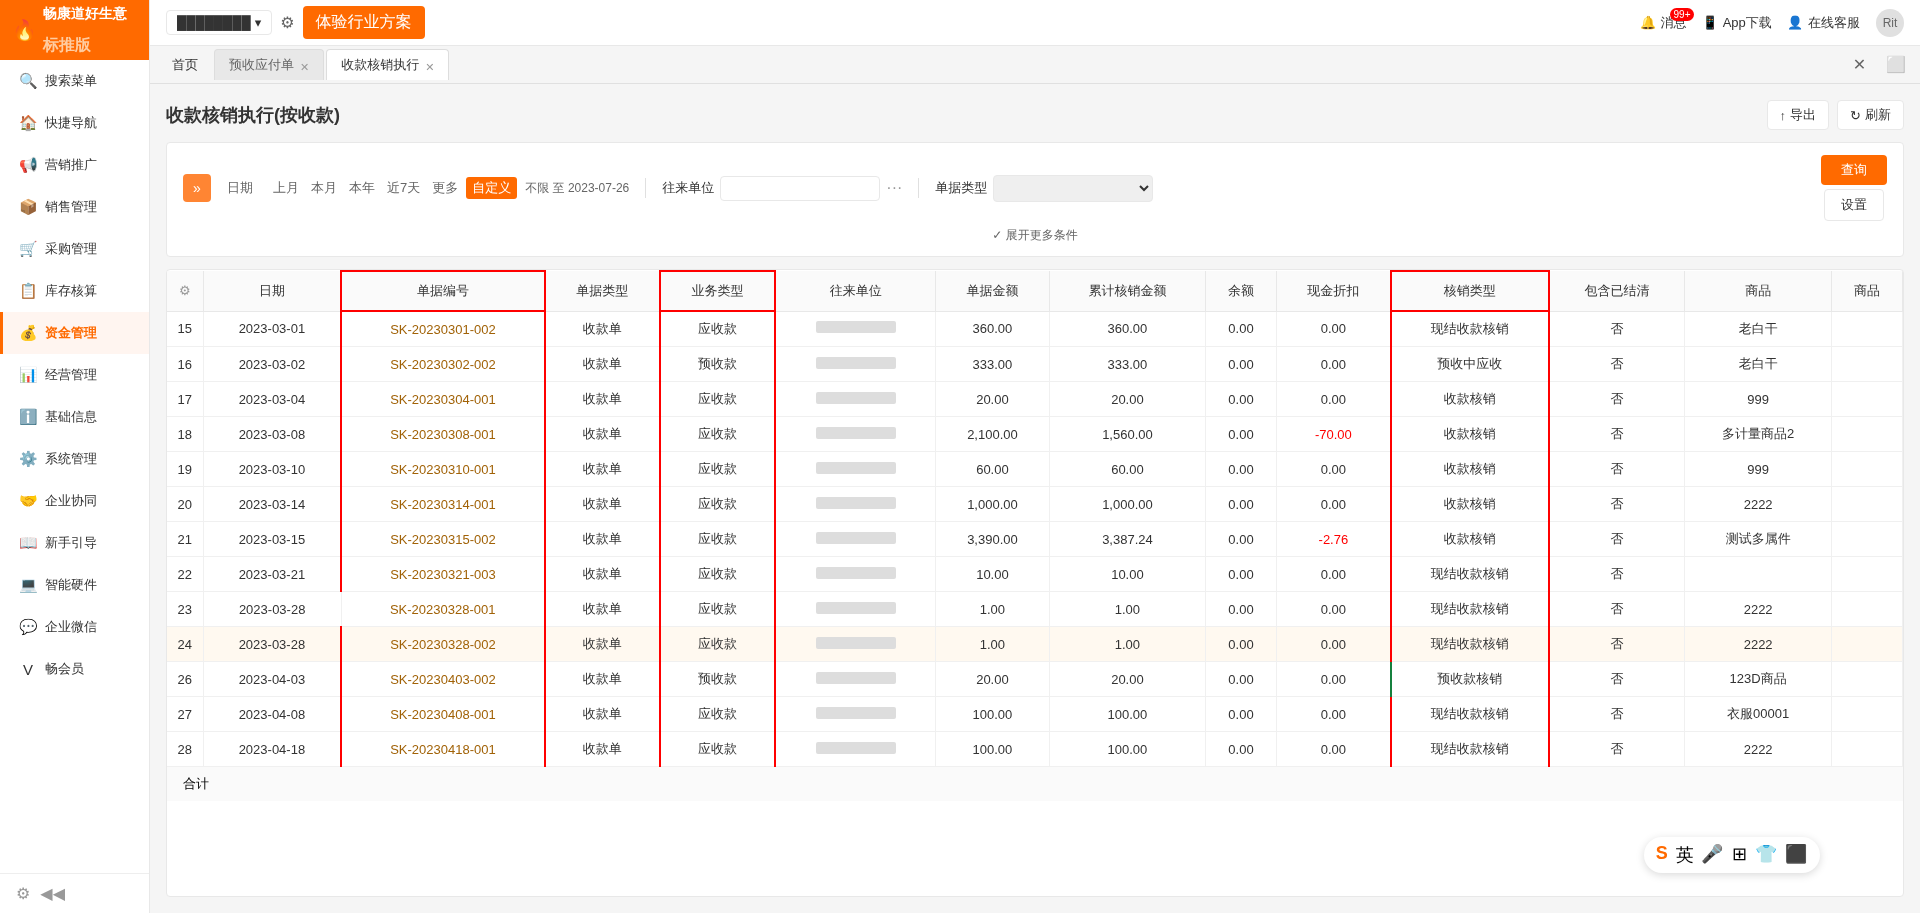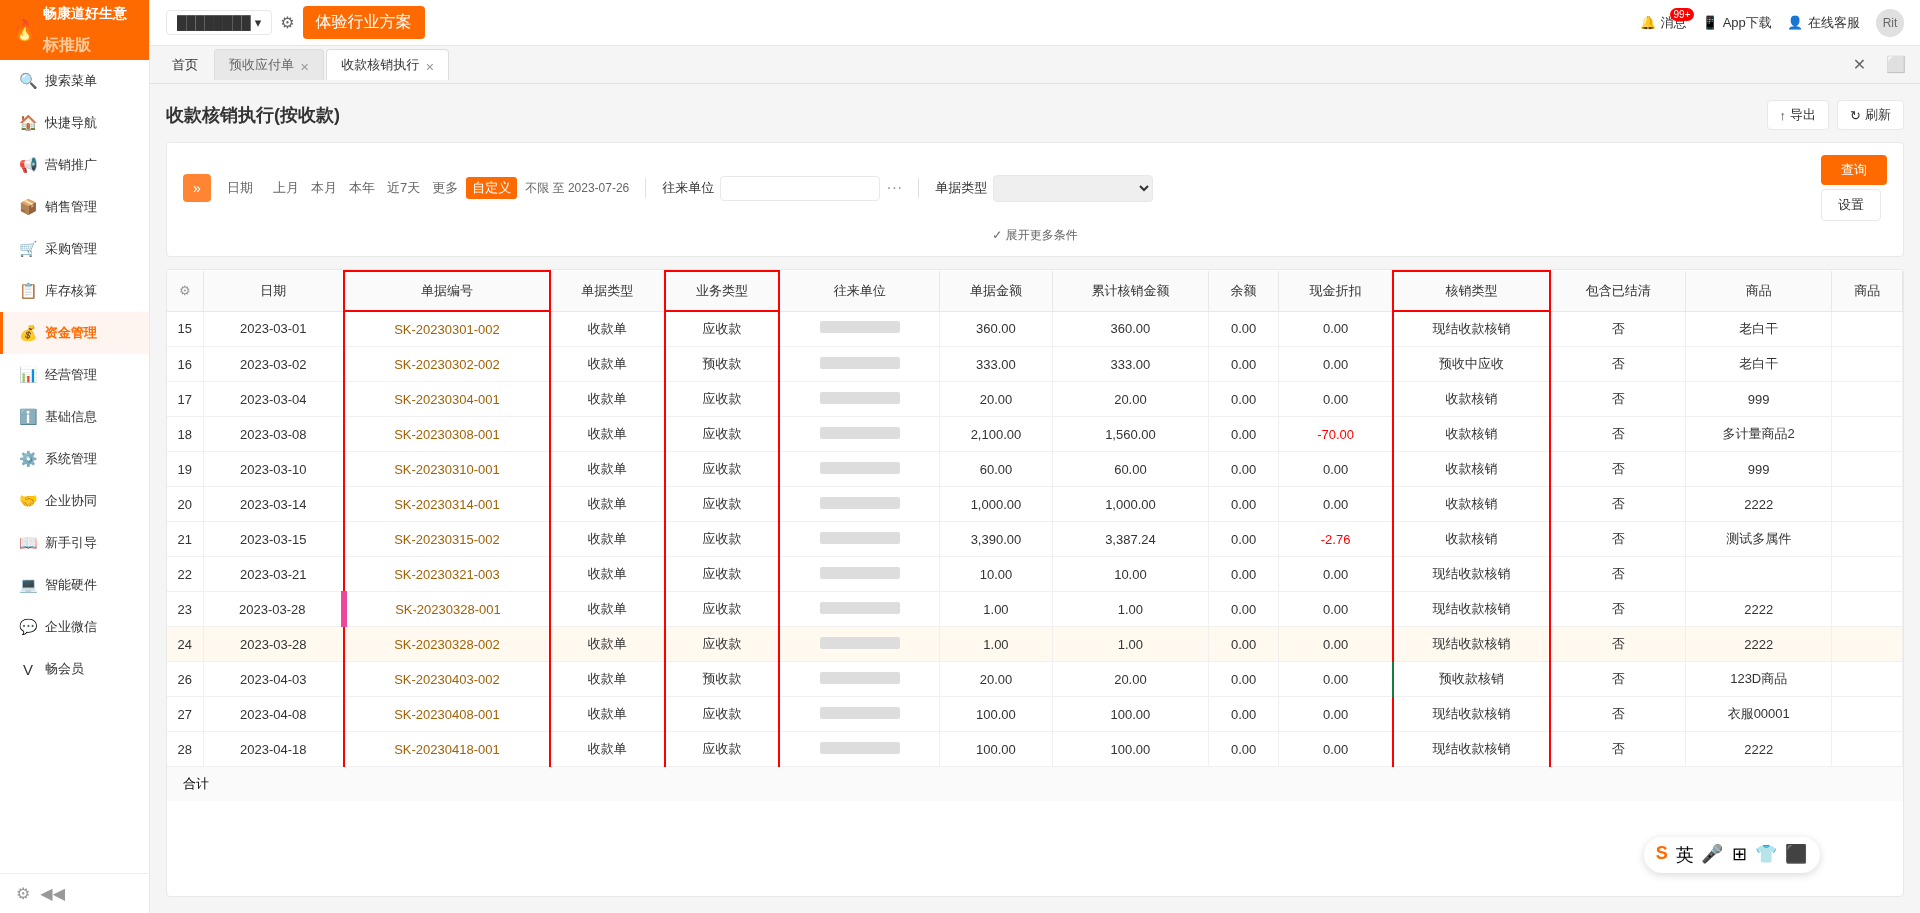--- a/index.html
+++ b/index.html
@@ -250,21 +250,21 @@
         <div class="filter-field">
           <span class="filter-field-label">往来单位</span>
           <input class="filter-input" style="">
           <span class="filter-dots">···</span>
         </div>
         <div class="filter-divider"></div>
         <div class="filter-field">
           <span class="filter-field-label">单据类型</span>
           <select class="filter-select"></select>
         </div>
-        <div style="margin-left:auto;display:flex;flex-direction:column;gap:4px;align-items:flex-start;">
+        <div style="margin-left:auto;display:flex;flex-direction:column;gap:4px;align-items:center;">
           <button class="btn-query">查询</button>
           <button class="btn-settings">设置</button>
         </div>
       </div>
       <div class="filter-expand">
         <button class="filter-expand-btn">✓ 展开更多条件</button>
       </div>
     </div>
 
     <div class="table-container">
@@ -413,21 +413,21 @@
       <td>0.00</td>
       <td class="">0.00</td>
       <td style="border-left:2px solid #f00;border-right:2px solid #f00;">现结收款核销</td>
       <td>否</td>
       <td></td>
       <td></td>
     </tr>
               <tr>
       <td>23</td>
       <td>2023-03-28</td>
-      <td style="border-left:6px solid #ec4899;border-right:2px solid #f00;margin-left:33px;"><span class="link-text">SK-20230328-001</span></td>
+      <td style="border-left:1px solid #ec4899;border-right:2px solid #f00;margin-left:33px;"><span class="link-text">SK-20230328-001</span></td>
       <td>收款单</td>
       <td style="border-left:2px solid #f00;border-right:2px solid #f00;">应收款</td>
       <td><span style="display:inline-block;width:80px;height:12px;background:#ddd;border-radius:2px;"></span></td>
       <td class="">1.00</td>
       <td class="">1.00</td>
       <td>0.00</td>
       <td class="">0.00</td>
       <td style="border-left:2px solid #f00;border-right:2px solid #f00;">现结收款核销</td>
       <td>否</td>
       <td>2222</td>

